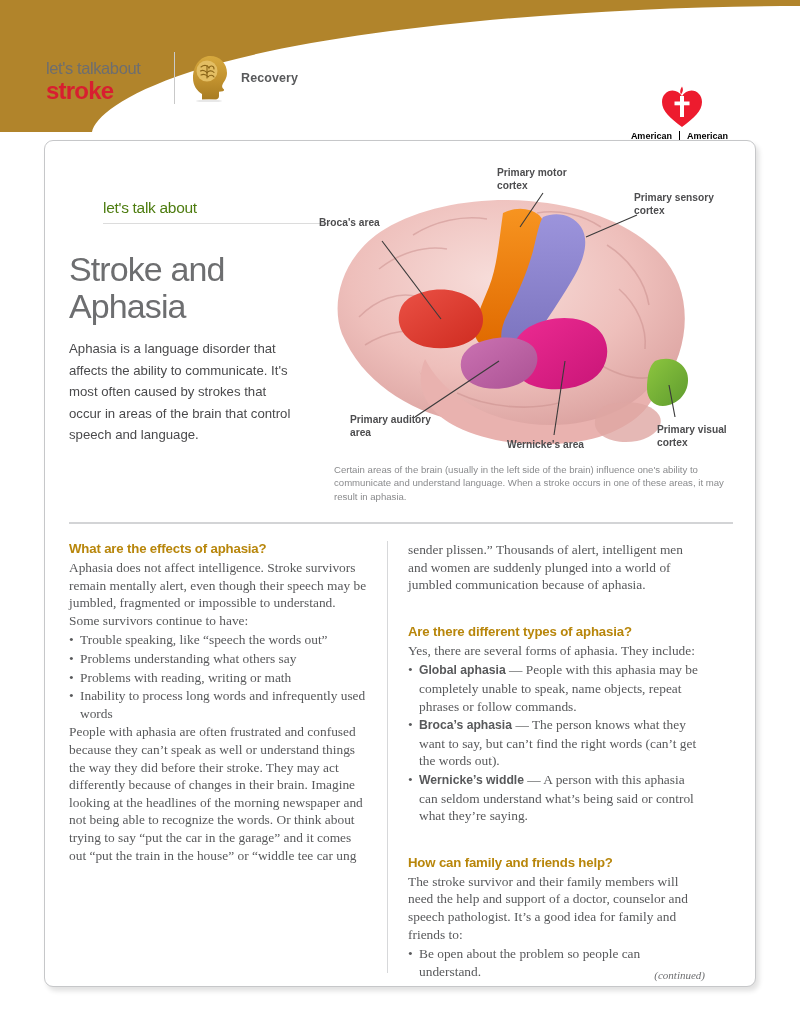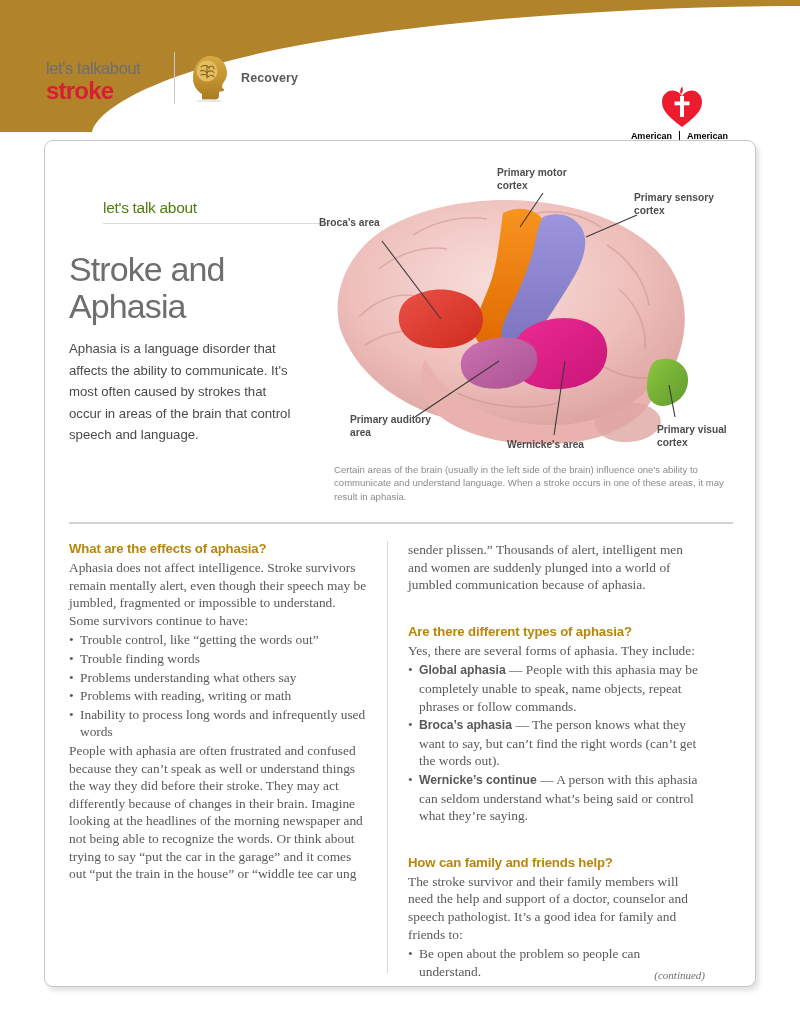--- a/index.html
+++ b/index.html
@@ -353,37 +353,36 @@
     </div>
 
     <div class="hr-main"></div>
 
     <div class="body-cols">
 
       <div class="col left">
         <div class="sec-head">What are the effects of aphasia?</div>
         <p class="para">Aphasia does not affect intelligence. Stroke survivors remain mentally alert, even though their speech may be jumbled, fragmented or impossible to understand. Some survivors continue to have:</p>
         <ul class="bullets">
-          <li>Trouble control, like “getting the words out”</li>
-          <li>Trouble finding words</li>
+          <li>Trouble speaking, like “speech the words out”</li>
           <li>Problems understanding what others say</li>
           <li>Problems with reading, writing or math</li>
           <li>Inability to process long words and infrequently used words</li>
         </ul>
         <p class="para">People with aphasia are often frustrated and confused because they can’t speak as well or understand things the way they did before their stroke. They may act differently because of changes in their brain. Imagine looking at the headlines of the morning newspaper and not being able to recognize the words. Or think about trying to say “put the car in the garage” and it comes out “put the train in the house” or “widdle tee car ung</p>
       </div>
 
       <div class="col right">
         <p class="para">sender plissen.” Thousands of alert, intelligent men and women are suddenly plunged into a world of jumbled communication because of aphasia.</p>
         <div class="sec-head gap">Are there different types of aphasia?</div>
         <p class="para">Yes, there are several forms of aphasia. They include:</p>
         <ul class="bullets">
           <li><b>Global aphasia</b><span> — People with this aphasia may be completely unable to speak, name objects, repeat phrases or follow commands.</span></li>
           <li><b>Broca’s aphasia</b><span> — The person knows what they want to say, but can’t find the right words (can’t get the words out).</span></li>
-          <li><b>Wernicke’s continue</b><span> — A person with this aphasia can seldom understand what’s being said or control what they’re saying.</span></li>
+          <li><b>Wernicke’s widdle</b><span> — A person with this aphasia can seldom understand what’s being said or control what they’re saying.</span></li>
         </ul>
         <div class="sec-head gap">How can family and friends help?</div>
         <p class="para">The stroke survivor and their family members will need the help and support of a doctor, counselor and speech pathologist. It’s a good idea for family and friends to:</p>
         <ul class="bullets">
           <li>Be open about the problem so people can understand.</li>
         </ul>
         <div class="continued">(continued)</div>
       </div>
 
     </div>

